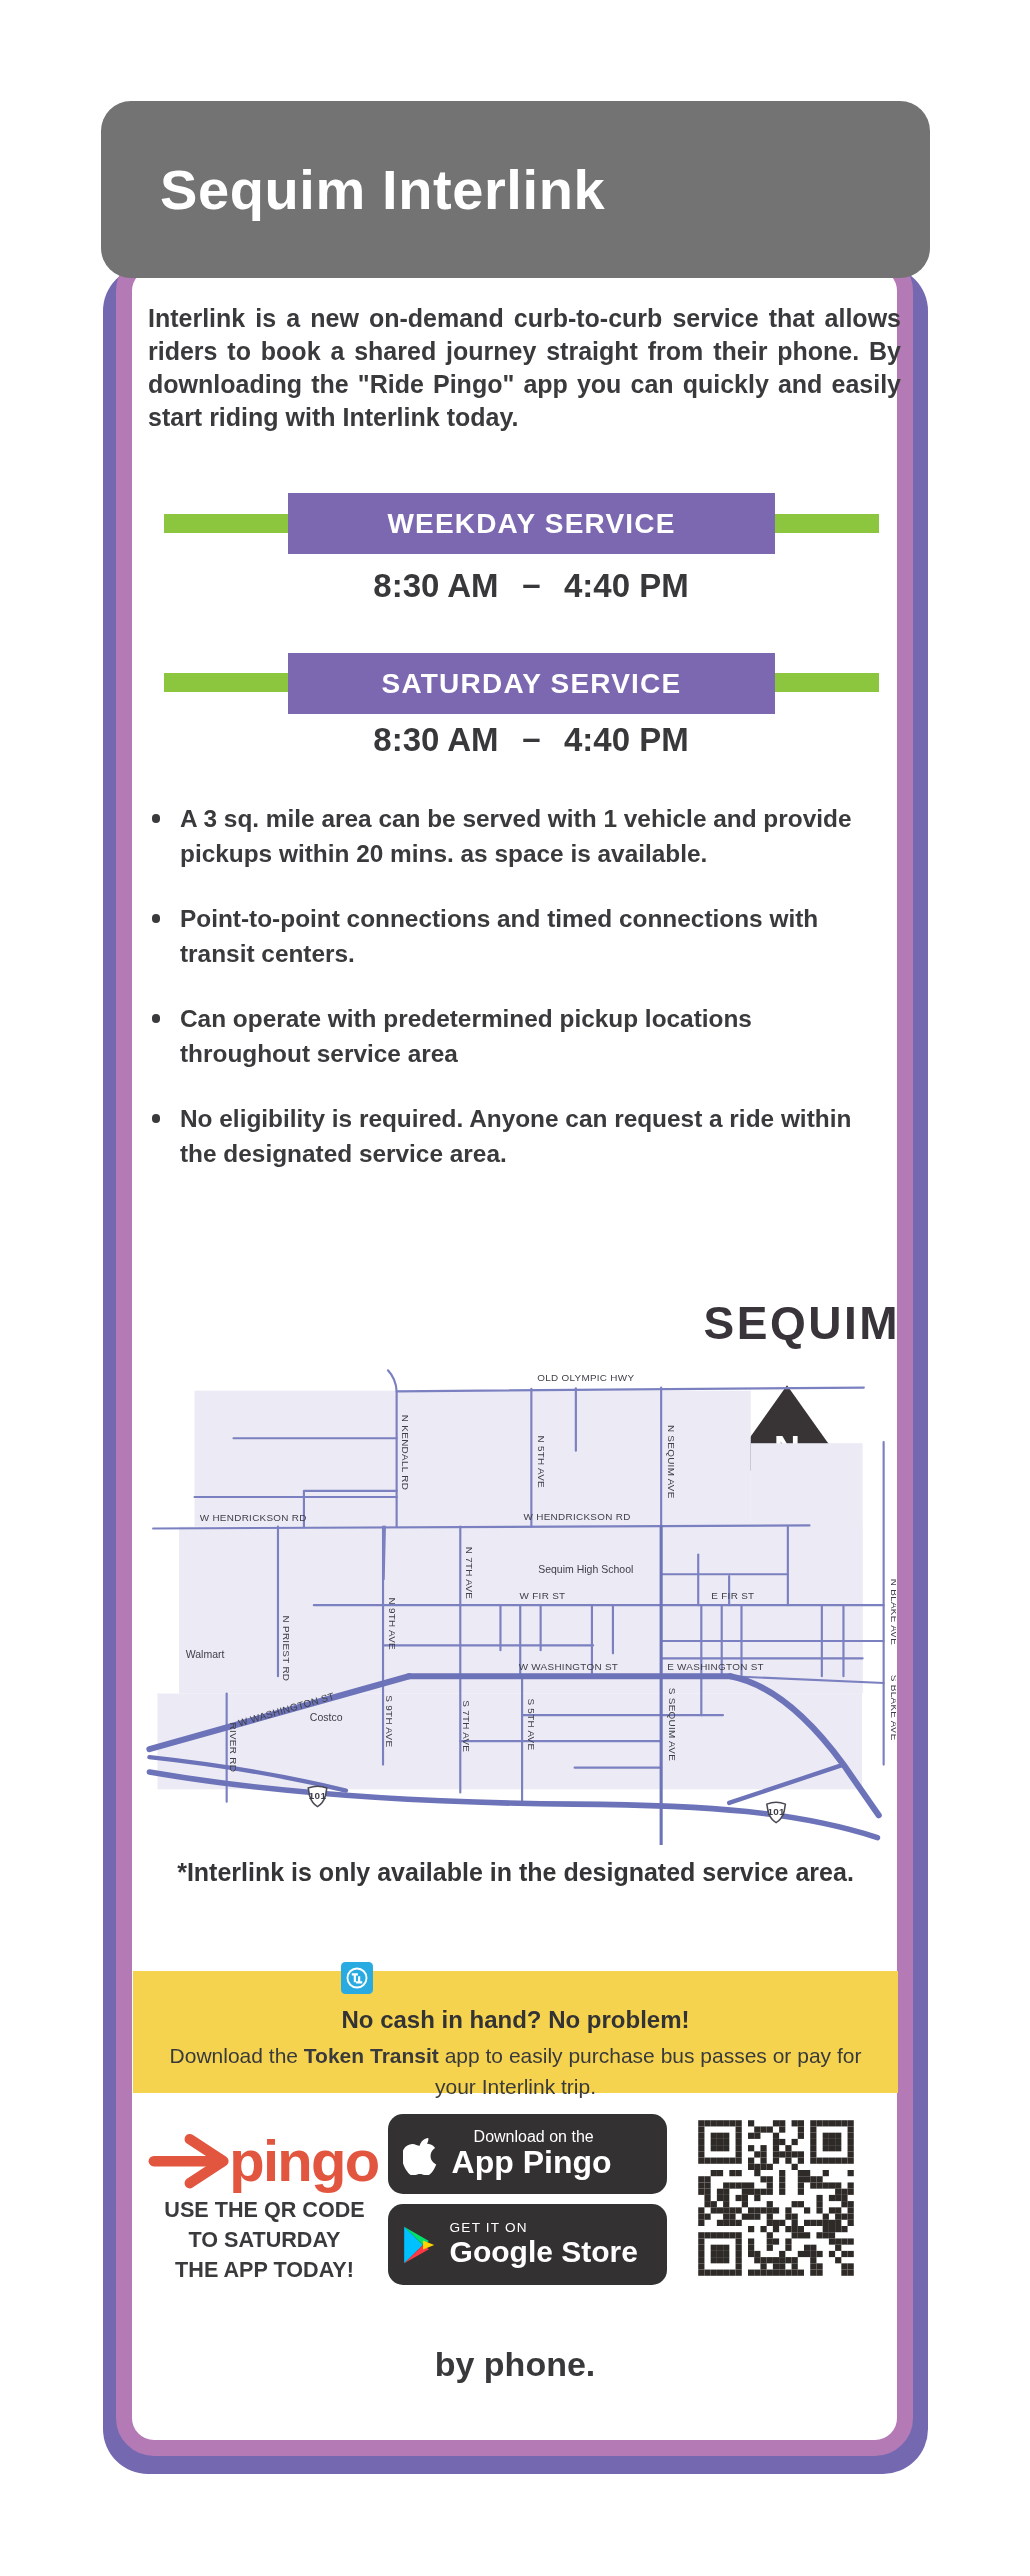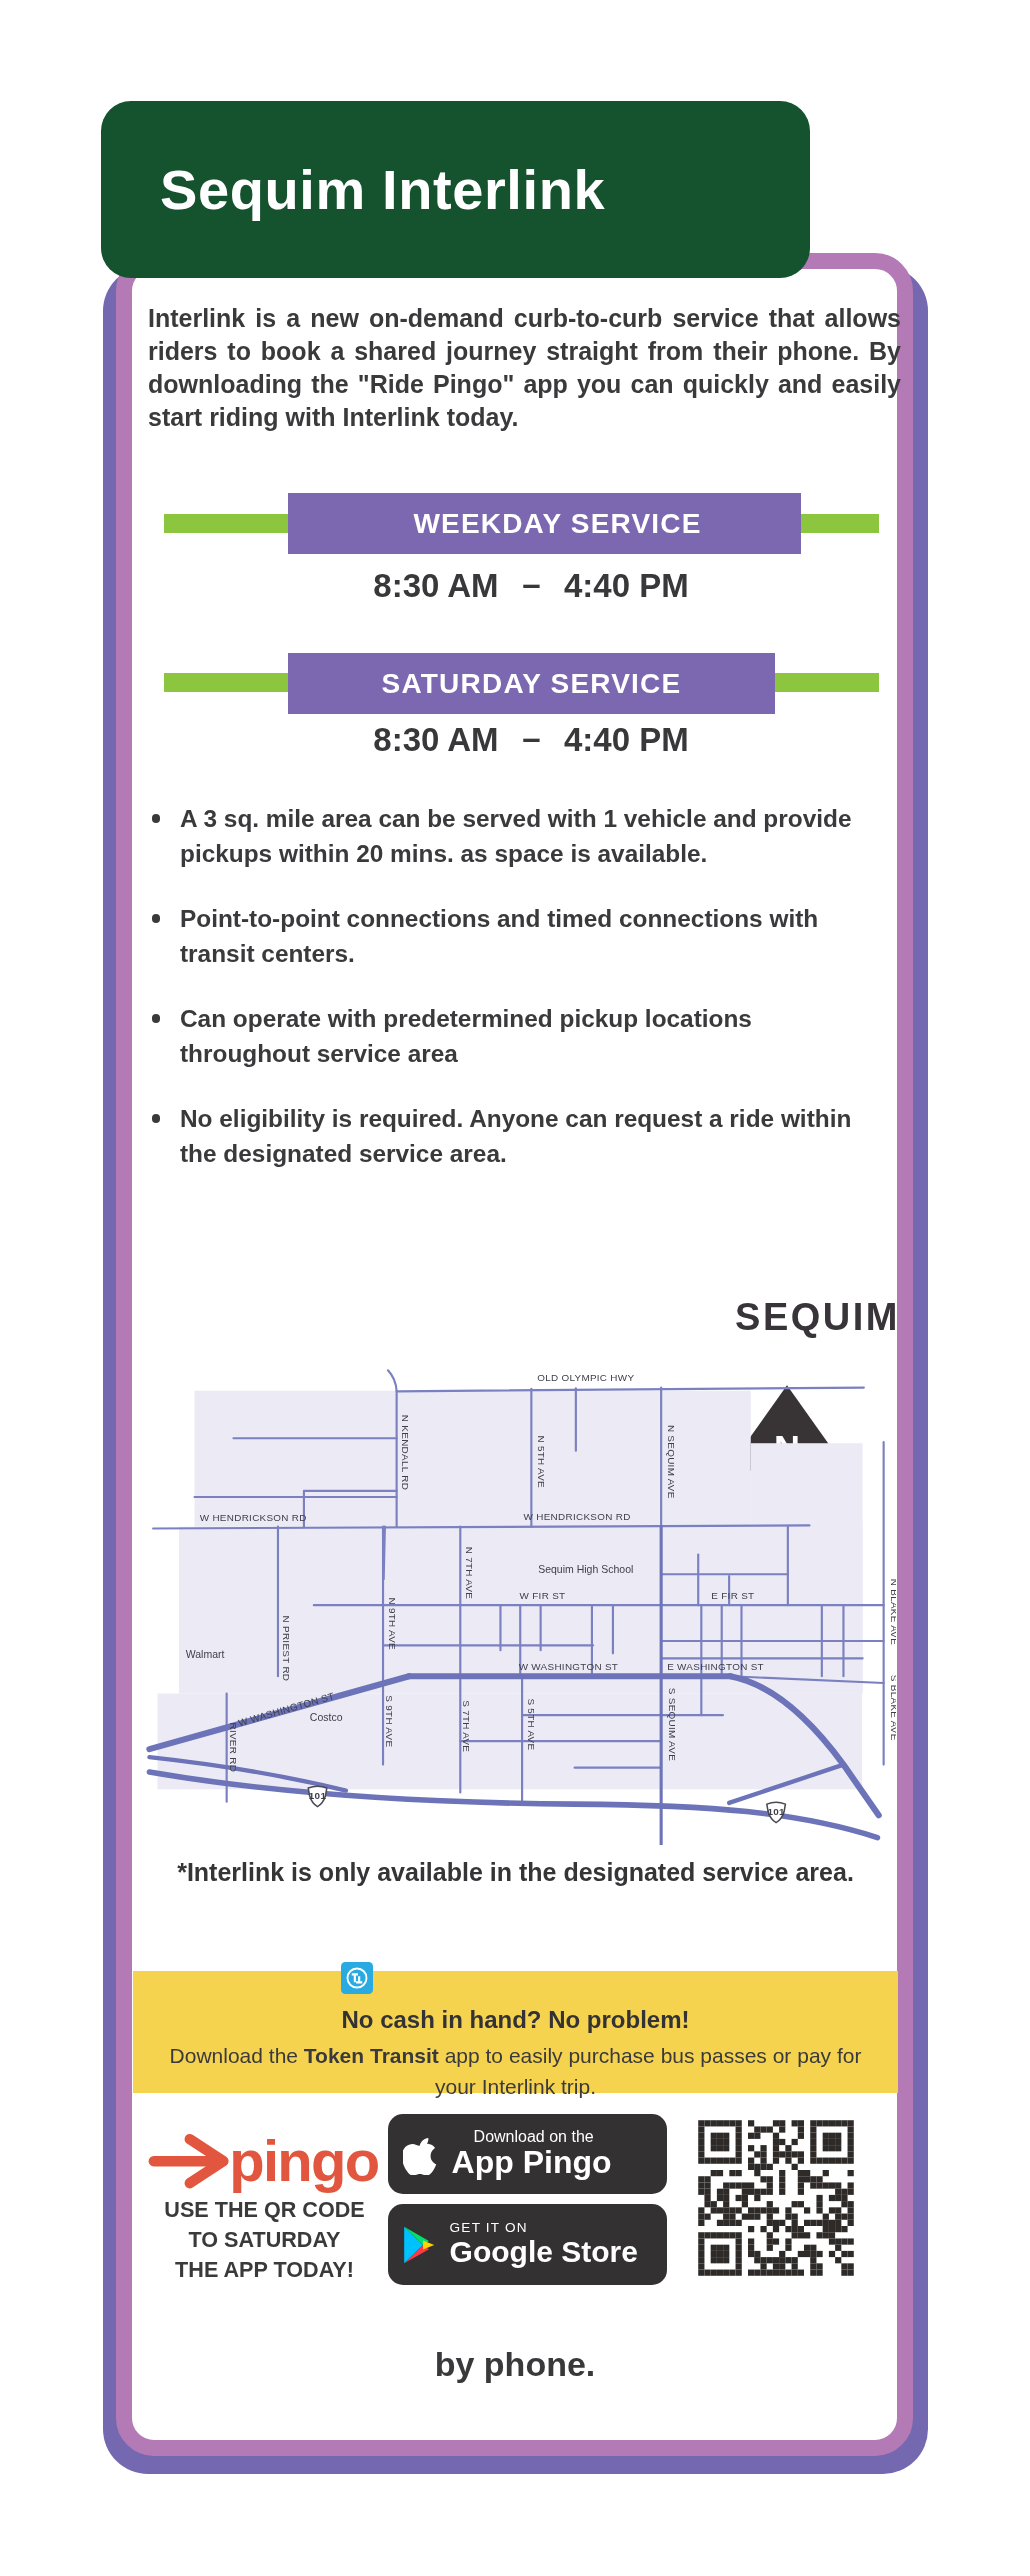--- a/index.html
+++ b/index.html
@@ -5,44 +5,44 @@
   html,body{margin:0;padding:0;}
   body{
     width:1031px;height:2576px;position:relative;background:#ffffff;
     font-family:"Liberation Sans", sans-serif;overflow:hidden;
   }
   .abs{position:absolute;}
 
   
   #shadow-layer{left:103px;top:266px;width:825px;height:2208px;background:#7468b1;border-radius:45px;}
   #card{left:116px;top:253px;width:797px;height:2203px;background:#ffffff;border:16px solid #b47ab5;border-radius:38px;box-sizing:border-box;}
-  #green-header{left:101px;top:101px;width:709px;height:177px;background:#14532d;border-radius:30px;display:flex;align-items:center;padding-left:59px;box-sizing:border-box;z-index:6;}
+  #green-header{left:101px;top:101px;width:829px;height:177px;background:#737373;border-radius:30px;display:flex;align-items:center;padding-left:59px;box-sizing:border-box;z-index:6;}
   #green-header .title{font-size:56px;font-weight:bold;color:#ffffff;letter-spacing:0.6px;}
 
   .body-text{color:#3a3a3c;font-weight:bold;}
 
   #intro{left:148px;top:302px;width:753px;font-size:25px;line-height:33px;text-align:justify;}
 
   .svc-bar{height:19px;background:#8cc63f;}
   #svc1-bar{left:164px;top:514px;width:715px;}
   #svc2-bar{left:164px;top:673px;width:715px;}
   .svc-banner{width:487px;height:61px;background:#7b68b0;display:flex;align-items:center;justify-content:center;
     color:#fff;font-size:28px;font-weight:bold;letter-spacing:1.2px;}
-  #svc1-banner{left:288px;top:493px;padding-left:26px;}
+  #svc1-banner{left:288px;top:493px;}
   #svc2-banner{left:288px;top:653px;}
   .svc-hours{width:548px;text-align:center;font-size:33px;font-weight:bold;color:#38383a;}
   #svc1-hours{left:257px;top:567px;}
   #svc2-hours{left:257px;top:721px;}
   .svc-hours .dash{margin:0 23.5px;position:relative;top:-2.5px;}
 
   #bullets{left:148px;top:801px;width:736px;}
   .bullet{position:relative;padding-left:32px;font-size:24.4px;line-height:35px;margin-bottom:30px;}
   .bullet::before{content:"";position:absolute;left:3.7px;top:13px;width:8.7px;height:8.7px;border-radius:50%;background:#3a3a3c;}
 
-  #sequim-title{left:504px;top:1296px;width:396px;text-align:right;font-size:38px;font-weight:bold;letter-spacing:2.5px;color:#38343a;}
+  #sequim-title{left:504px;top:1296px;width:396px;text-align:right;font-size:46px;font-weight:bold;letter-spacing:2.5px;color:#38343a;}
   #compass{left:725px;top:1384px;width:124px;height:88px;}
   #map-wrap{left:142px;top:1369px;width:754px;height:476px;}
   .map-svg text{font-family:"Liberation Sans",sans-serif;fill:#3e3e48;font-size:16px;letter-spacing:0.5px;}
   .map-svg text.place{font-size:17px;letter-spacing:0;}
 
   #note{left:133px;top:1858px;width:765px;text-align:center;font-size:25px;white-space:nowrap;color:#353537;}
 
   #pay-banner{left:133px;top:1971px;width:765px;height:122px;background:#f5d34f;display:flex;flex-direction:column;align-items:center;justify-content:center;gap:6.2px;}
   #pay-line1{display:flex;align-items:flex-start;gap:12.4px;flex-direction:column;}
   #pay-headline{font-size:24px;font-weight:bold;color:#333335;}

